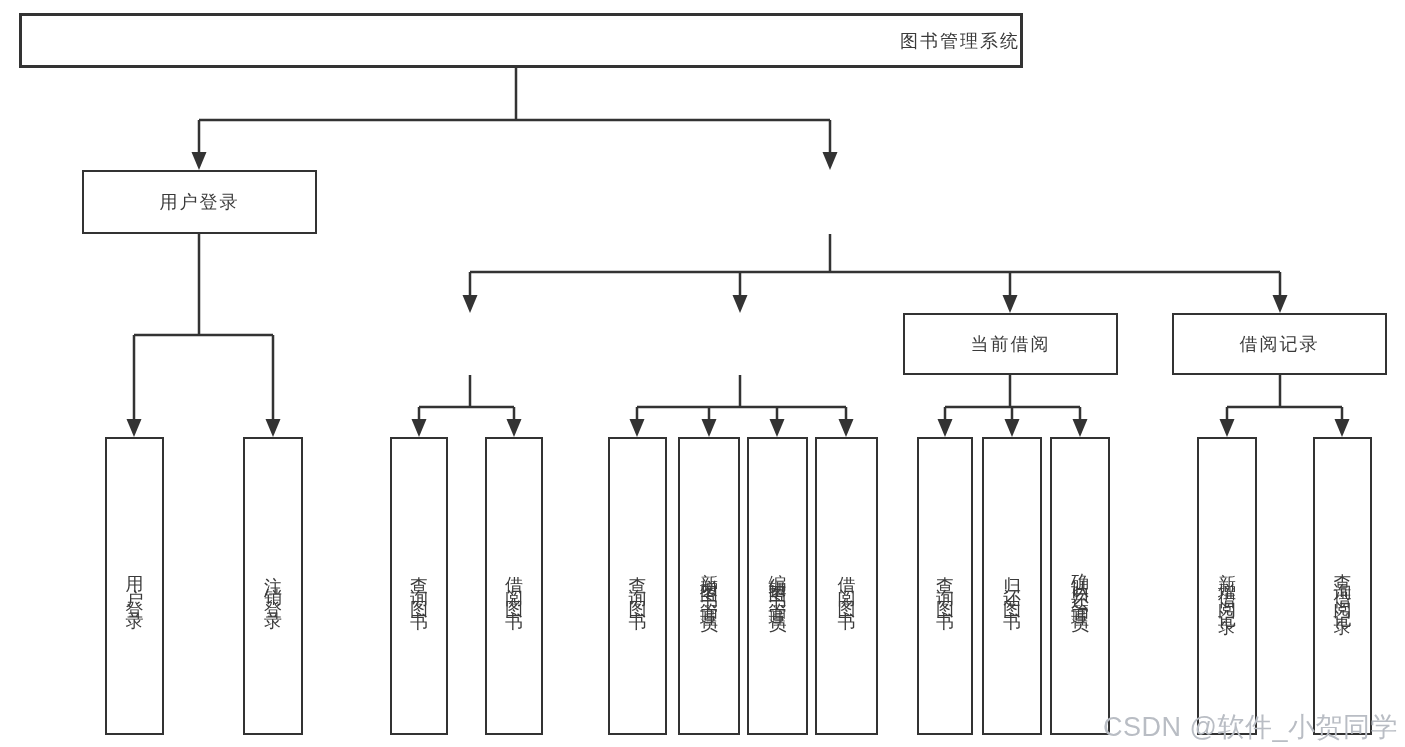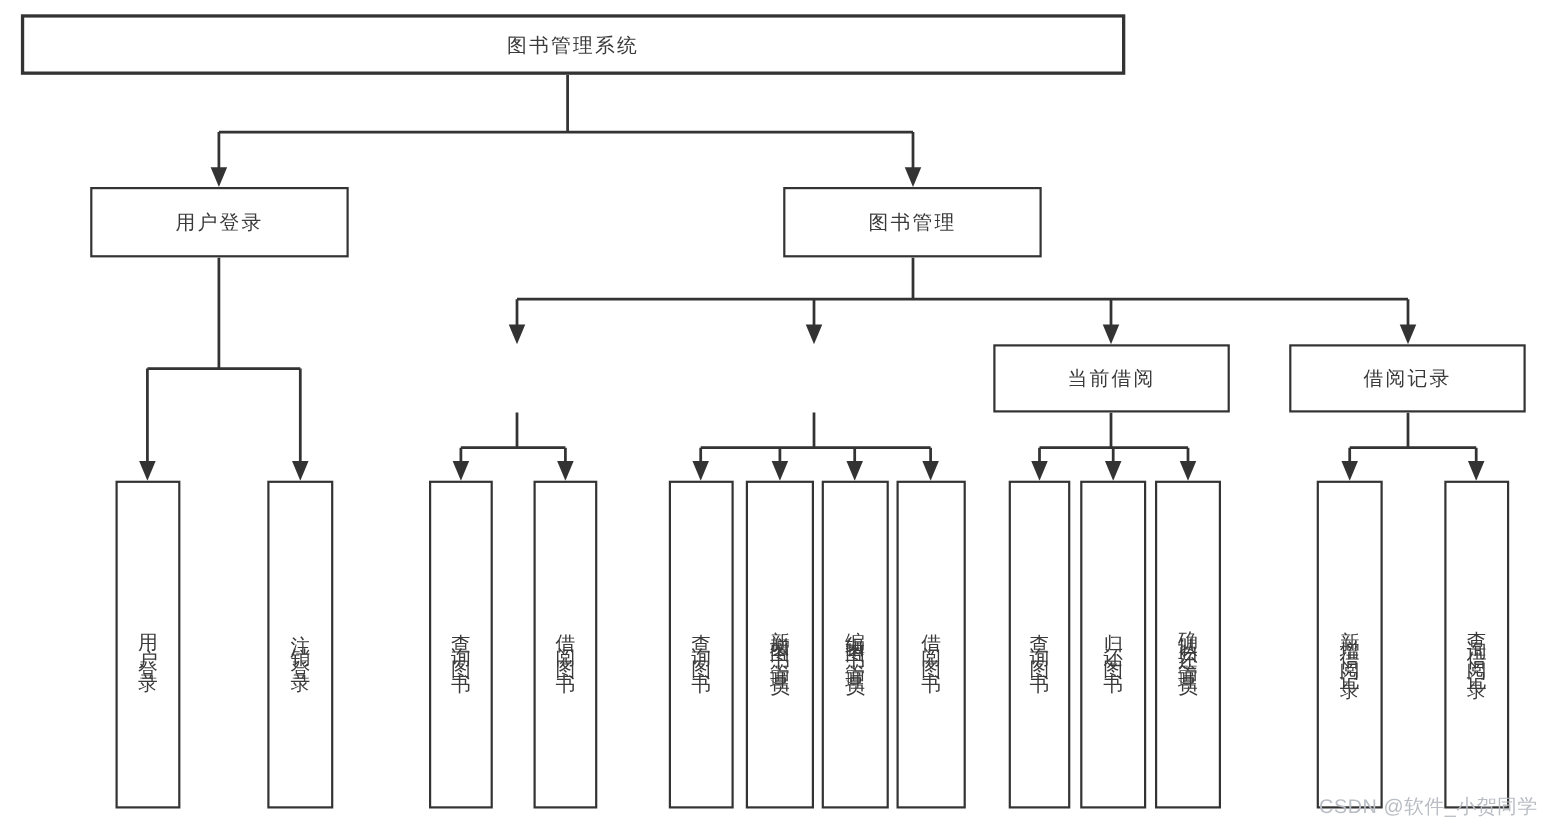--- a/index.html
+++ b/index.html
@@ -19,21 +19,21 @@
     z-index:1;
   }
   .root{border-width:3px;}
   .hlabel{font-size:18px;letter-spacing:2px;white-space:nowrap;}
   .vlabel{
     writing-mode:vertical-rl;text-orientation:mixed;
     font-size:18px;letter-spacing:12px;line-height:1;white-space:nowrap;
   }
   .watermark{
     position:absolute;right:7px;bottom:2px;z-index:3;
-    font-size:18px;letter-spacing:0.5px;color:var(--wm);
+    font-size:27px;letter-spacing:0.5px;color:var(--wm);
     pointer-events:none;white-space:nowrap;
   }
 </style>
 </head>
 <body>
 
 <div id="stage">
 
   <svg id="wires" viewBox="0 0 1405 747" xmlns="http://www.w3.org/2000/svg" aria-hidden="true">
 
@@ -64,29 +64,26 @@
     <path class="cline" d="M1010,375 V407 M945,407 H1080 M945,407 V423 M1012,407 V423 M1080,407 V423"></path>
     <polygon class="carrow" points="945,437 937.5,419 952.5,419"></polygon>
     <polygon class="carrow" points="1012,437 1004.5,419 1019.5,419"></polygon>
     <polygon class="carrow" points="1080,437 1072.5,419 1087.5,419"></polygon>
 
     <path class="cline" d="M1280,375 V407 M1227,407 H1342 M1227,407 V423 M1342,407 V423"></path>
     <polygon class="carrow" points="1227,437 1219.5,419 1234.5,419"></polygon>
     <polygon class="carrow" points="1342,437 1334.5,419 1349.5,419"></polygon>
   </svg>
 
-  <div class="node root" style="left:19px;top:13px;width:1004px;height:55px;">
+  <div class="node root" style="left:19px;top:13px;width:1004px;height:55px;justify-content:flex-end;">
     <span class="hlabel">图书管理系统</span>
   </div>
 
   <div class="node" style="left:82px;top:170px;width:235px;height:64px;">
     <span class="hlabel">用户登录</span>
-  </div>
-  <div class="node" style="left:712px;top:170px;width:235px;height:64px;">
-    <span class="hlabel">图书管理</span>
   </div>
 
   <div class="node" style="left:903px;top:313px;width:215px;height:62px;">
     <span class="hlabel">当前借阅</span>
   </div>
   <div class="node" style="left:1172px;top:313px;width:215px;height:62px;">
     <span class="hlabel">借阅记录</span>
   </div>
 
   <div class="node" style="left:105px;top:437px;width:59px;height:298px;">

